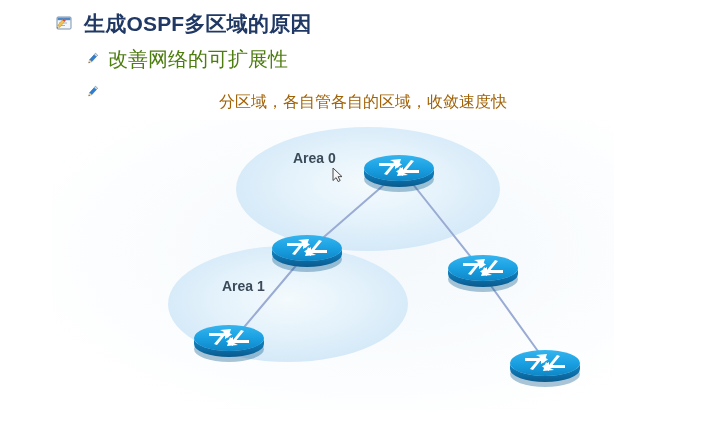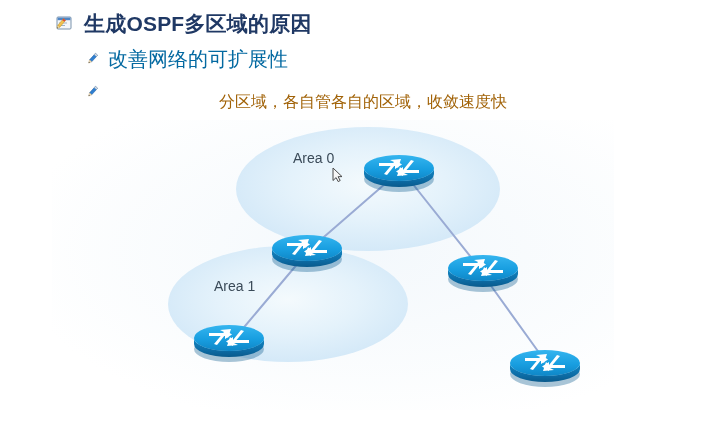--- a/index.html
+++ b/index.html
@@ -74,21 +74,21 @@
   #bullet-1 { left: 84px; top: 85px; }
 
   .bullet-icon {
     width: 15px;
     height: 15px;
     flex: 0 0 auto;
     display: block;
   }
   .bullet-text {
     font-size: 20px;
-    color: #0369a1;
+    color: #4d7c0f;
     line-height: 1.15;
     white-space: nowrap;
   }
 
   
   .annotation {
     position: absolute;
     left: 219px;
     top: 93px;
     font-size: 16px;
@@ -102,26 +102,26 @@
     position: absolute;
     left: 0;
     top: 0;
     width: 703px;
     height: 435px;
   }
 
   .area-label {
     position: absolute;
     font-size: 14px;
-    font-weight: normal;
+    font-weight: bold;
     color: #3a4a58;
     white-space: nowrap;
   }
   #area-label-0 { left: 293px; top: 150px; }
-  #area-label-1 { left: 214px; top: 278px; }
+  #area-label-1 { left: 222px; top: 278px; }
 </style>
 </head>
 <body>
 
 <div id="slide">
 
   <div class="bg-wash"></div>
 
   <div class="title-row">
     <svg class="title-icon" viewBox="0 0 20 18">

